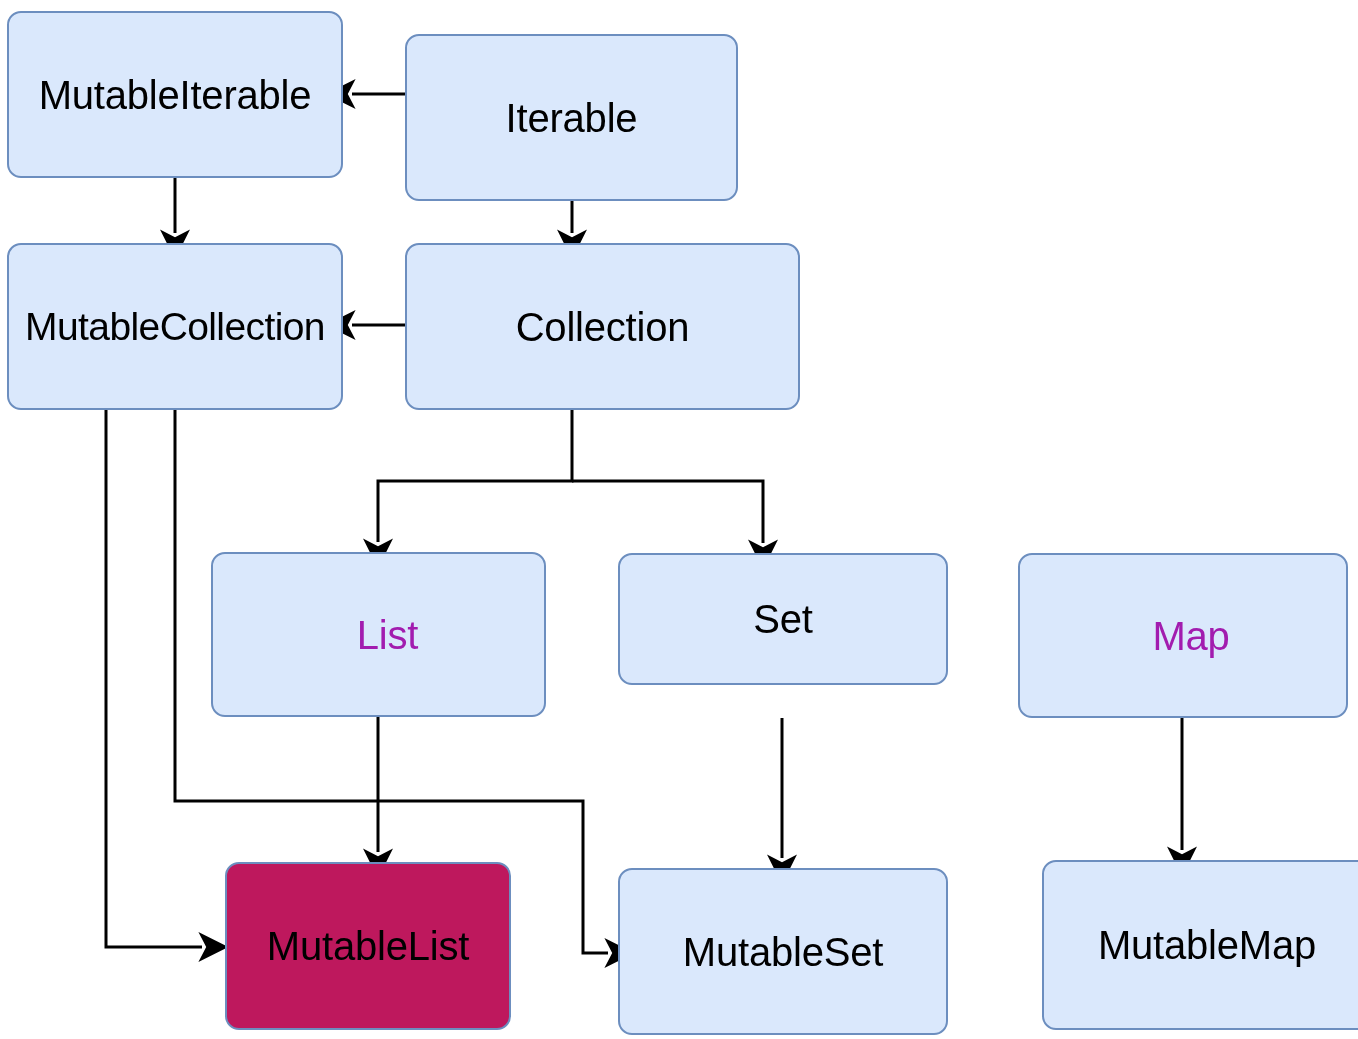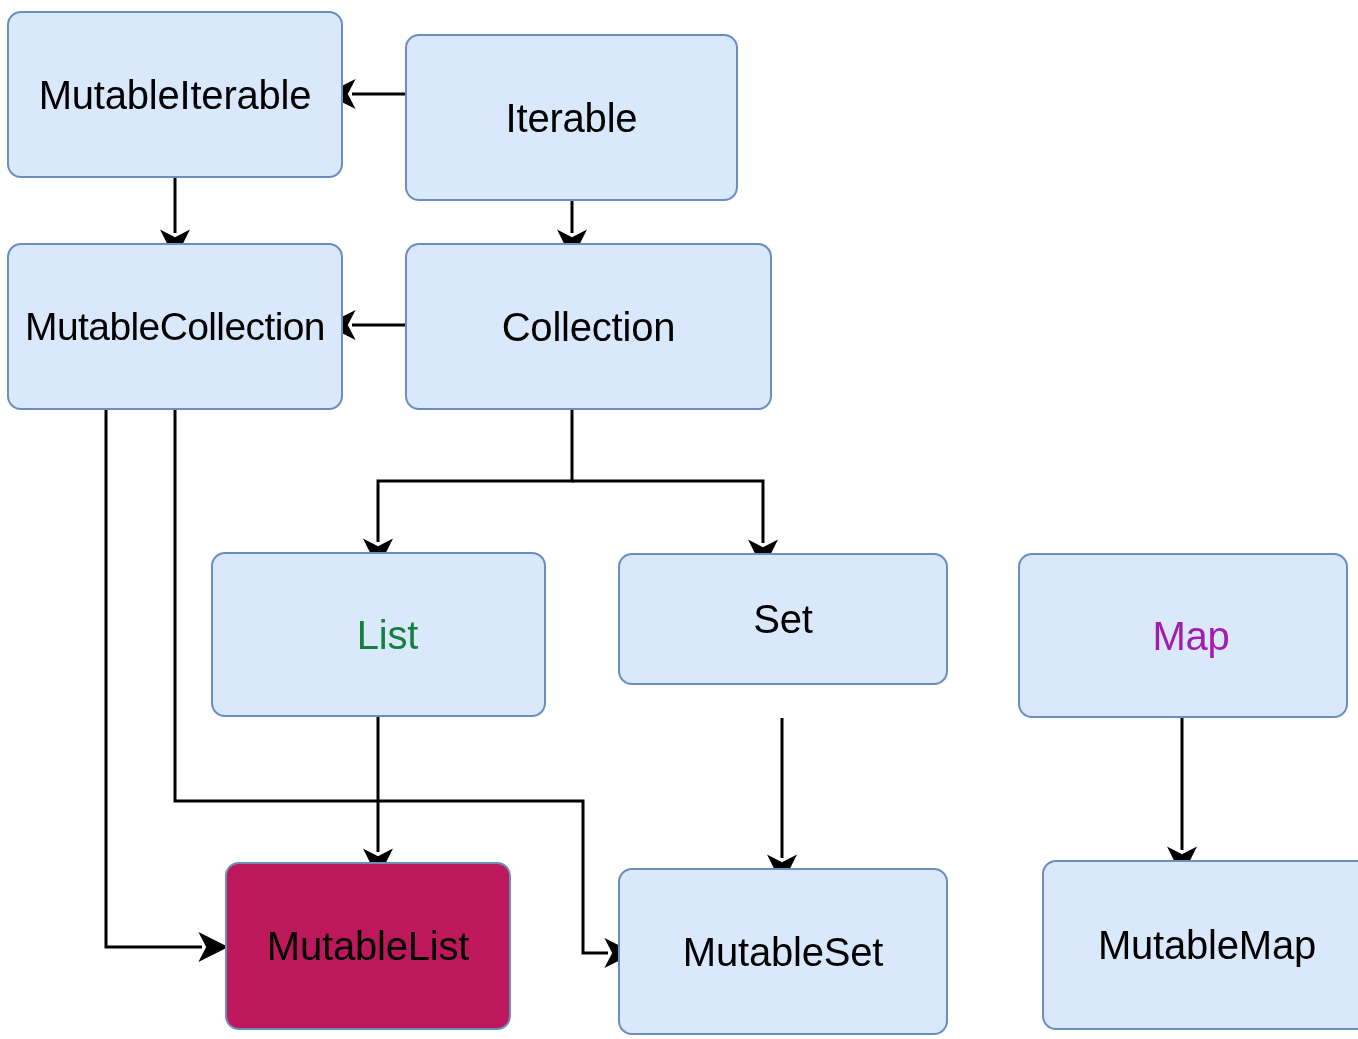--- a/index.html
+++ b/index.html
@@ -76,25 +76,25 @@
   <div id="node-layer">
       <div class="node" style="left: 7px; top: 11px; width: 336px; height: 167px; background: rgb(218, 232, 252); border-color: rgb(108, 142, 191);">
         <span class="node-label" style="color: rgb(0, 0, 0);">MutableIterable</span>
       </div>
       <div class="node" style="left: 405px; top: 10px; width: 333px; height: 167px; background: rgb(218, 232, 252); border-color: rgb(108, 142, 191); margin-top: 24px;">
         <span class="node-label" style="color: rgb(0, 0, 0);">Iterable</span>
       </div>
       <div class="node tight" style="left: 7px; top: 243px; width: 336px; height: 167px; background: rgb(218, 232, 252); border-color: rgb(108, 142, 191);">
         <span class="node-label" style="color: rgb(0, 0, 0);">MutableCollection</span>
       </div>
-      <div class="node" style="left: 405px; top: 243px; width: 367px; height: 167px; background: rgb(218, 232, 252); border-color: rgb(108, 142, 191);">
+      <div class="node" style="left: 405px; top: 243px; width: 395px; height: 167px; background: rgb(218, 232, 252); border-color: rgb(108, 142, 191);">
         <span class="node-label" style="color: rgb(0, 0, 0);">Collection</span>
       </div>
       <div class="node" style="left: 211px; top: 552px; width: 335px; height: 165px; background: rgb(218, 232, 252); border-color: rgb(108, 142, 191);">
-        <span class="node-label" style="color: #15803d; margin-left: 18px;">List</span>
+        <span class="node-label" style="color: #a21caf; margin-left: 18px;">List</span>
       </div>
       <div class="node" style="left: 618px; top: 553px; width: 330px; height: 132px; background: rgb(218, 232, 252); border-color: rgb(108, 142, 191);">
         <span class="node-label" style="color: rgb(0, 0, 0);">Set</span>
       </div>
       <div class="node" style="left: 1018px; top: 553px; width: 330px; height: 165px; background: rgb(218, 232, 252); border-color: rgb(108, 142, 191);">
         <span class="node-label" style="color: #a21caf; margin-left: 16px;">Map</span>
       </div>
       <div class="node" style="left: 225px; top: 862px; width: 286px; height: 168px; background: #be185d; border-color: rgb(108, 142, 191);">
         <span class="node-label" style="color: rgb(0, 0, 0);">MutableList</span>
       </div>

